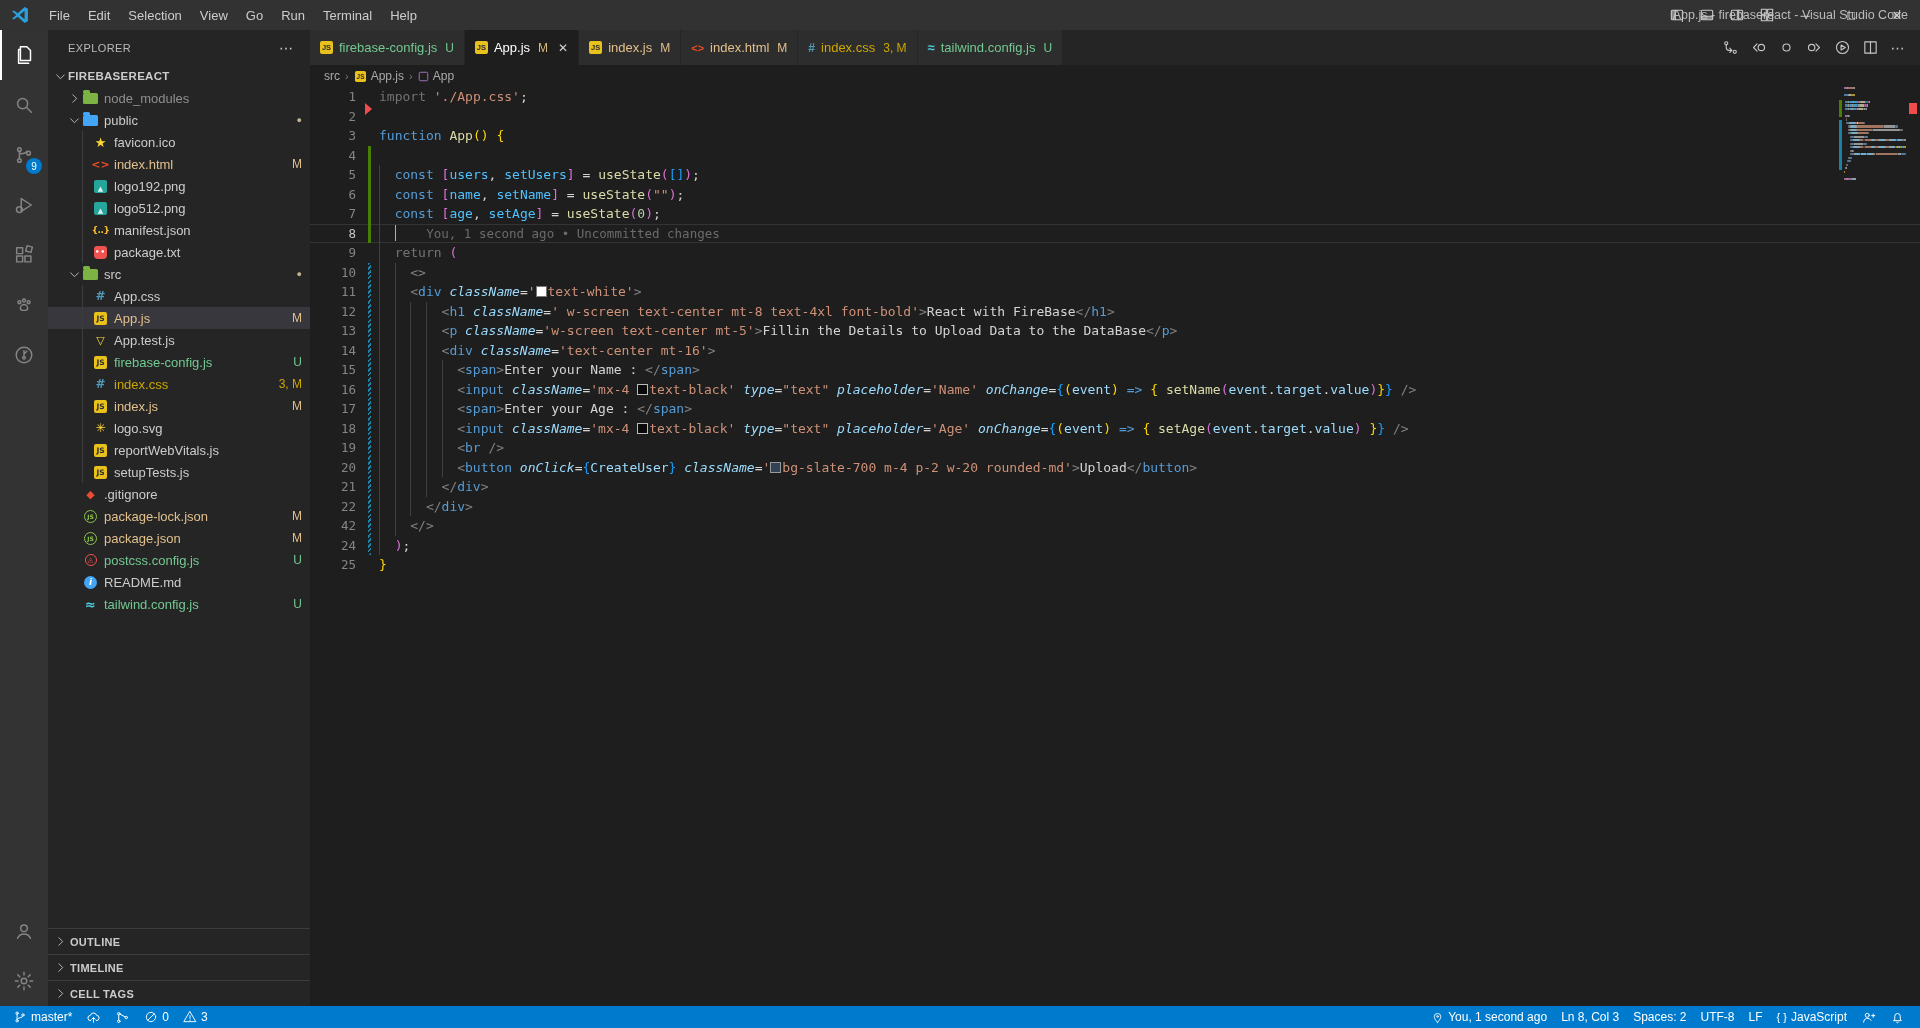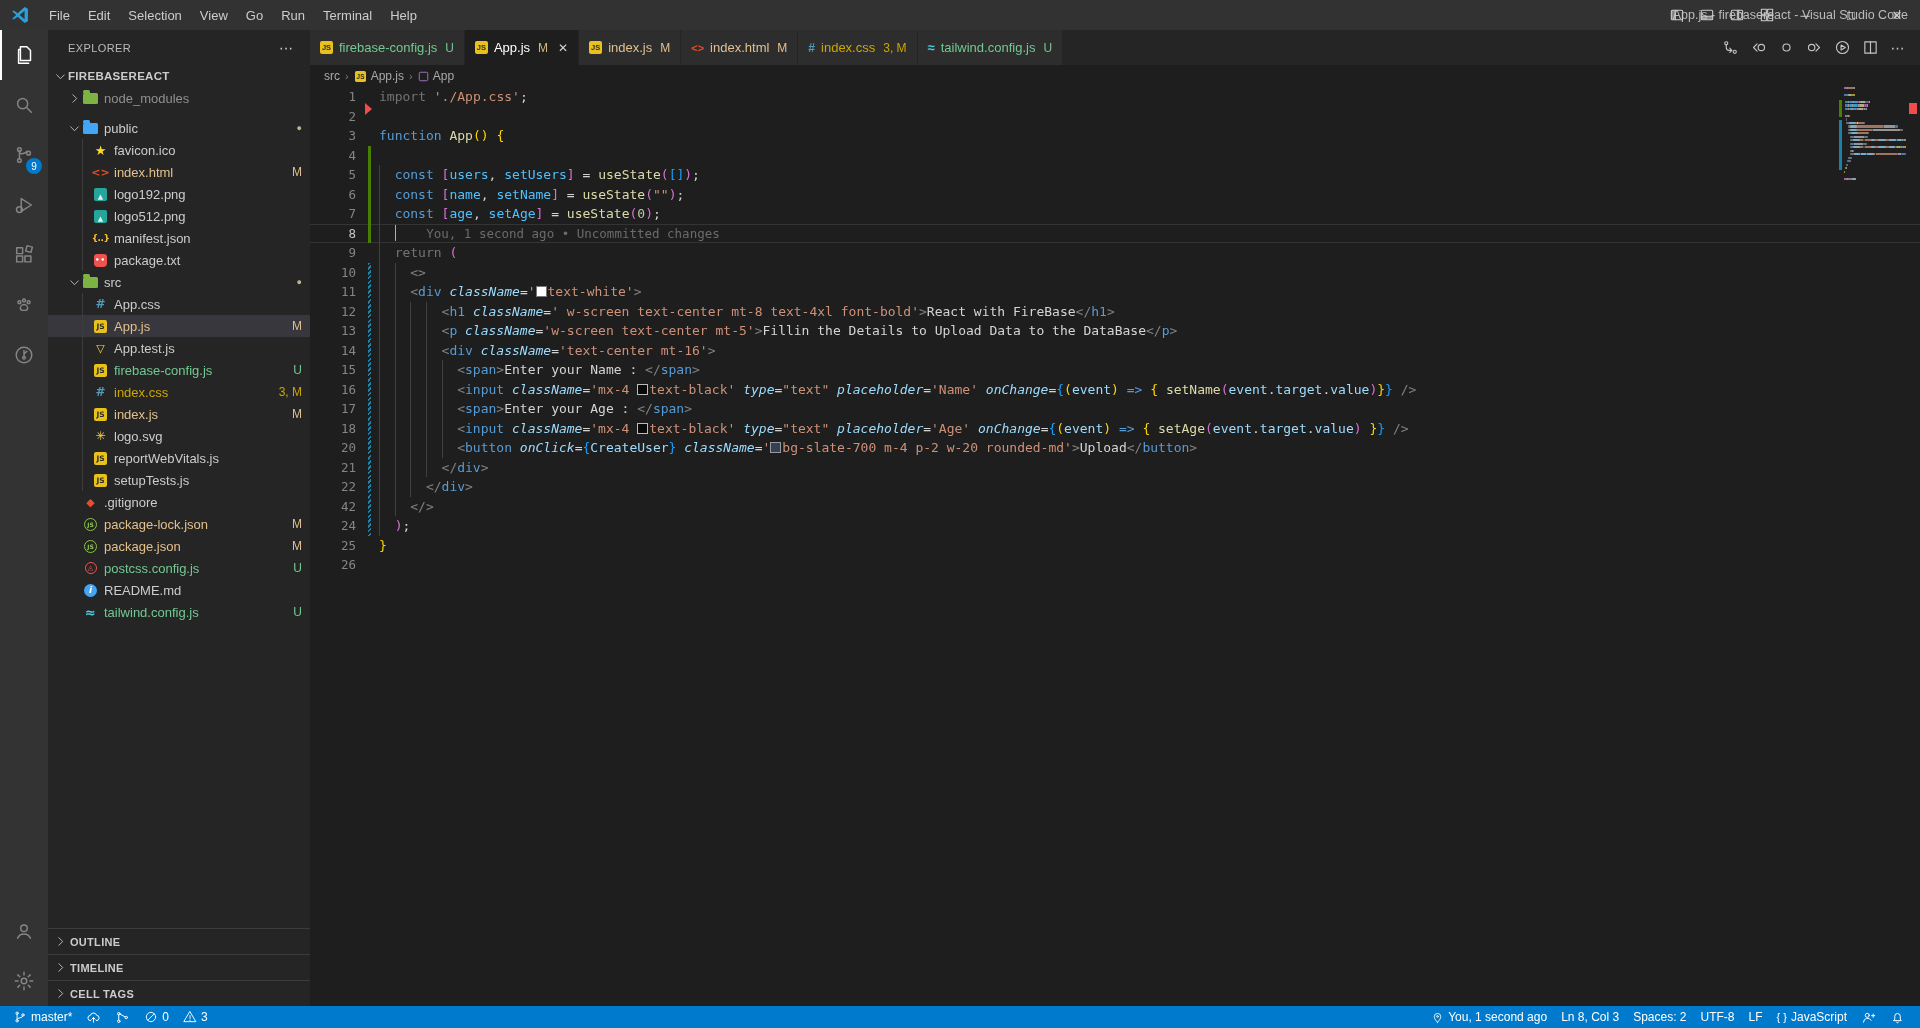--- a/index.html
+++ b/index.html
@@ -264,21 +264,21 @@
         <span class="chev">
           <svg viewBox="0 0 24 24" width="13" height="13" fill="none" stroke="currentColor" stroke-width="1.6" stroke-linecap="round" stroke-linejoin="round">
             <path d="M9 5l7 7-7 7"></path>
           </svg>
         </span>
         <span class="ficon">
           <span class="folder" style="background: rgb(124, 179, 66);"></span>
         </span>
         <span class="lbl" style="color: rgb(143, 143, 143);">node_modules</span>
       </div>
-      <div class="tree-row d1" style="padding-left: 18px; margin-top: 8px;">
+      <div class="tree-row d1" style="padding-left: 18px;">
         <span class="chev">
           <svg viewBox="0 0 24 24" width="13" height="13" fill="none" stroke="currentColor" stroke-width="1.6" stroke-linecap="round" stroke-linejoin="round">
             <path d="M5 9l7 7 7-7"></path>
           </svg>
         </span>
         <span class="ficon">
           <span class="folder" style="background: rgb(66, 165, 245);"></span>
         </span>
         <span class="lbl">public</span>
         <span class="rbadge" style="color: rgb(192, 180, 144); font-size: 9px;">●</span>
@@ -586,27 +586,27 @@
         <div class="cl"><span class="ln">9</span><span class="gut"></span><span class="codetxt"><span class="ig">  </span><span class="tok k">return</span><span class="tok w"> </span><span class="tok g2">(</span></span></div>
         <div class="cl"><span class="ln">10</span><span class="gut hatch"></span><span class="codetxt"><span class="ig">  </span><span class="ig">  </span><span class="tok ab">&lt;&gt;</span></span></div>
         <div class="cl"><span class="ln">11</span><span class="gut hatch"></span><span class="codetxt"><span class="ig">  </span><span class="ig">  </span><span class="tok ab">&lt;</span><span class="tok tg">div</span><span class="tok w"> </span><span class="tok at">className</span><span class="tok w">=</span><span class="tok s">'</span><span class="sw swW"></span><span class="tok s">text-white'</span><span class="tok ab">&gt;</span></span></div>
         <div class="cl"><span class="ln">12</span><span class="gut hatch"></span><span class="codetxt"><span class="ig">  </span><span class="ig">  </span><span class="ig">  </span><span class="ig">  </span><span class="tok ab">&lt;</span><span class="tok tg">h1</span><span class="tok w"> </span><span class="tok at">className</span><span class="tok w">=</span><span class="tok s">' w-screen text-center mt-8 text-4xl font-bold'</span><span class="tok ab">&gt;</span><span class="tok w">React with FireBase</span><span class="tok ab">&lt;/</span><span class="tok tg">h1</span><span class="tok ab">&gt;</span></span></div>
         <div class="cl"><span class="ln">13</span><span class="gut hatch"></span><span class="codetxt"><span class="ig">  </span><span class="ig">  </span><span class="ig">  </span><span class="ig">  </span><span class="tok ab">&lt;</span><span class="tok tg">p</span><span class="tok w"> </span><span class="tok at">className</span><span class="tok w">=</span><span class="tok s">'w-screen text-center mt-5'</span><span class="tok ab">&gt;</span><span class="tok w">Fillin the Details to Upload Data to the DataBase</span><span class="tok ab">&lt;/</span><span class="tok tg">p</span><span class="tok ab">&gt;</span></span></div>
         <div class="cl"><span class="ln">14</span><span class="gut hatch"></span><span class="codetxt"><span class="ig">  </span><span class="ig">  </span><span class="ig">  </span><span class="ig">  </span><span class="tok ab">&lt;</span><span class="tok tg">div</span><span class="tok w"> </span><span class="tok at">className</span><span class="tok w">=</span><span class="tok s">'text-center mt-16'</span><span class="tok ab">&gt;</span></span></div>
         <div class="cl"><span class="ln">15</span><span class="gut hatch"></span><span class="codetxt"><span class="ig">  </span><span class="ig">  </span><span class="ig">  </span><span class="ig">  </span><span class="ig">  </span><span class="tok ab">&lt;</span><span class="tok tg">span</span><span class="tok ab">&gt;</span><span class="tok w">Enter your Name : </span><span class="tok ab">&lt;/</span><span class="tok tg">span</span><span class="tok ab">&gt;</span></span></div>
         <div class="cl"><span class="ln">16</span><span class="gut hatch"></span><span class="codetxt"><span class="ig">  </span><span class="ig">  </span><span class="ig">  </span><span class="ig">  </span><span class="ig">  </span><span class="tok ab">&lt;</span><span class="tok tg">input</span><span class="tok w"> </span><span class="tok at">className</span><span class="tok w">=</span><span class="tok s">'mx-4 </span><span class="sw swB"></span><span class="tok s">text-black'</span><span class="tok w"> </span><span class="tok at">type</span><span class="tok w">=</span><span class="tok s">"text"</span><span class="tok w"> </span><span class="tok at">placeholder</span><span class="tok w">=</span><span class="tok s">'Name'</span><span class="tok w"> </span><span class="tok at">onChange</span><span class="tok w">=</span><span class="tok g3">{</span><span class="tok g1">(</span><span class="tok v">event</span><span class="tok g1">)</span><span class="tok w"> </span><span class="tok b">=&gt;</span><span class="tok w"> </span><span class="tok g1">{</span><span class="tok w"> </span><span class="tok f">setName</span><span class="tok g2">(</span><span class="tok v">event</span><span class="tok w">.</span><span class="tok v">target</span><span class="tok w">.</span><span class="tok v">value</span><span class="tok g2">)</span><span class="tok g1">}</span><span class="tok g3">}</span><span class="tok w"> </span><span class="tok ab">/&gt;</span></span></div>
         <div class="cl"><span class="ln">17</span><span class="gut hatch"></span><span class="codetxt"><span class="ig">  </span><span class="ig">  </span><span class="ig">  </span><span class="ig">  </span><span class="ig">  </span><span class="tok ab">&lt;</span><span class="tok tg">span</span><span class="tok ab">&gt;</span><span class="tok w">Enter your Age : </span><span class="tok ab">&lt;/</span><span class="tok tg">span</span><span class="tok ab">&gt;</span></span></div>
         <div class="cl"><span class="ln">18</span><span class="gut hatch"></span><span class="codetxt"><span class="ig">  </span><span class="ig">  </span><span class="ig">  </span><span class="ig">  </span><span class="ig">  </span><span class="tok ab">&lt;</span><span class="tok tg">input</span><span class="tok w"> </span><span class="tok at">className</span><span class="tok w">=</span><span class="tok s">'mx-4 </span><span class="sw swB"></span><span class="tok s">text-black'</span><span class="tok w"> </span><span class="tok at">type</span><span class="tok w">=</span><span class="tok s">"text"</span><span class="tok w"> </span><span class="tok at">placeholder</span><span class="tok w">=</span><span class="tok s">'Age'</span><span class="tok w"> </span><span class="tok at">onChange</span><span class="tok w">=</span><span class="tok g3">{</span><span class="tok g1">(</span><span class="tok v">event</span><span class="tok g1">)</span><span class="tok w"> </span><span class="tok b">=&gt;</span><span class="tok w"> </span><span class="tok g1">{</span><span class="tok w"> </span><span class="tok f">setAge</span><span class="tok g2">(</span><span class="tok v">event</span><span class="tok w">.</span><span class="tok v">target</span><span class="tok w">.</span><span class="tok v">value</span><span class="tok g2">)</span><span class="tok w"> </span><span class="tok g1">}</span><span class="tok g3">}</span><span class="tok w"> </span><span class="tok ab">/&gt;</span></span></div>
+        <div class="cl"><span class="ln">19</span><span class="gut hatch"></span><span class="codetxt"><span class="ig">  </span><span class="ig">  </span><span class="ig">  </span><span class="ig">  </span><span class="ig">  </span><span class="tok ab">&lt;</span><span class="tok tg">br</span><span class="tok w"> </span><span class="tok ab">/&gt;</span></span></div>
         <div class="cl"><span class="ln">20</span><span class="gut hatch"></span><span class="codetxt"><span class="ig">  </span><span class="ig">  </span><span class="ig">  </span><span class="ig">  </span><span class="ig">  </span><span class="tok ab">&lt;</span><span class="tok tg">button</span><span class="tok w"> </span><span class="tok at">onClick</span><span class="tok w">=</span><span class="tok g3">{</span><span class="tok v">CreateUser</span><span class="tok g3">}</span><span class="tok w"> </span><span class="tok at">className</span><span class="tok w">=</span><span class="tok s">'</span><span class="sw swS"></span><span class="tok s">bg-slate-700 m-4 p-2 w-20 rounded-md'</span><span class="tok ab">&gt;</span><span class="tok w">Upload</span><span class="tok ab">&lt;/</span><span class="tok tg">button</span><span class="tok ab">&gt;</span></span></div>
         <div class="cl"><span class="ln">21</span><span class="gut hatch"></span><span class="codetxt"><span class="ig">  </span><span class="ig">  </span><span class="ig">  </span><span class="ig">  </span><span class="tok ab">&lt;/</span><span class="tok tg">div</span><span class="tok ab">&gt;</span></span></div>
         <div class="cl"><span class="ln">22</span><span class="gut hatch"></span><span class="codetxt"><span class="ig">  </span><span class="ig">  </span><span class="ig">  </span><span class="tok ab">&lt;/</span><span class="tok tg">div</span><span class="tok ab">&gt;</span></span></div>
         <div class="cl"><span class="ln">42</span><span class="gut hatch"></span><span class="codetxt"><span class="ig">  </span><span class="ig">  </span><span class="tok ab">&lt;/&gt;</span></span></div>
         <div class="cl"><span class="ln">24</span><span class="gut hatch"></span><span class="codetxt"><span class="ig">  </span><span class="tok g2">)</span><span class="tok w">;</span></span></div>
         <div class="cl"><span class="ln">25</span><span class="gut"></span><span class="codetxt"><span class="tok g1">}</span></span></div>
-        <div class="cl"><span class="ln">26</span><span class="gut"></span><span class="codetxt"></span></div>
       </div>
     <div class="minimap" id="minimap">
       <span class="mm-add"></span>
       <span class="mm-mod"></span>
       <span class="mm-err"></span>
     <div class="mm-row"><span class="mm-seg" style="width: 0px;"></span><span class="mm-seg" style="width: 3.3px; background: rgb(197, 134, 192);"></span><span class="mm-seg" style="width: 1px; background: rgb(189, 189, 189);"></span><span class="mm-seg" style="width: 6.05px; background: rgb(206, 145, 120);"></span><span class="mm-seg" style="width: 1px; background: rgb(189, 189, 189);"></span></div>
         <div class="mm-row"><span class="mm-seg" style="width: 0px;"></span></div>
         <div class="mm-row"><span class="mm-seg" style="width: 0px;"></span><span class="mm-seg" style="width: 4.4px; background: rgb(86, 156, 214);"></span><span class="mm-seg" style="width: 1px; background: rgb(189, 189, 189);"></span><span class="mm-seg" style="width: 1.65px; background: rgb(220, 220, 170);"></span><span class="mm-seg" style="width: 1px; background: rgb(201, 176, 49);"></span><span class="mm-seg" style="width: 1px; background: rgb(201, 176, 49);"></span><span class="mm-seg" style="width: 1px; background: rgb(189, 189, 189);"></span><span class="mm-seg" style="width: 1px; background: rgb(201, 176, 49);"></span></div>
         <div class="mm-row"><span class="mm-seg" style="width: 0px;"></span></div>
         <div class="mm-row"><span class="mm-seg" style="width: 1.1px;"></span><span class="mm-seg" style="width: 2.75px; background: rgb(86, 156, 214);"></span><span class="mm-seg" style="width: 1px; background: rgb(189, 189, 189);"></span><span class="mm-seg" style="width: 1px; background: rgb(176, 104, 175);"></span><span class="mm-seg" style="width: 2.75px; background: rgb(79, 193, 255);"></span><span class="mm-seg" style="width: 1.1px; background: rgb(189, 189, 189);"></span><span class="mm-seg" style="width: 4.4px; background: rgb(79, 193, 255);"></span><span class="mm-seg" style="width: 1px; background: rgb(176, 104, 175);"></span><span class="mm-seg" style="width: 1.65px; background: rgb(189, 189, 189);"></span><span class="mm-seg" style="width: 4.4px; background: rgb(220, 220, 170);"></span><span class="mm-seg" style="width: 1px; background: rgb(176, 104, 175);"></span><span class="mm-seg" style="width: 1px; background: rgb(61, 135, 201);"></span><span class="mm-seg" style="width: 1px; background: rgb(61, 135, 201);"></span><span class="mm-seg" style="width: 1px; background: rgb(176, 104, 175);"></span><span class="mm-seg" style="width: 1px; background: rgb(189, 189, 189);"></span></div>

